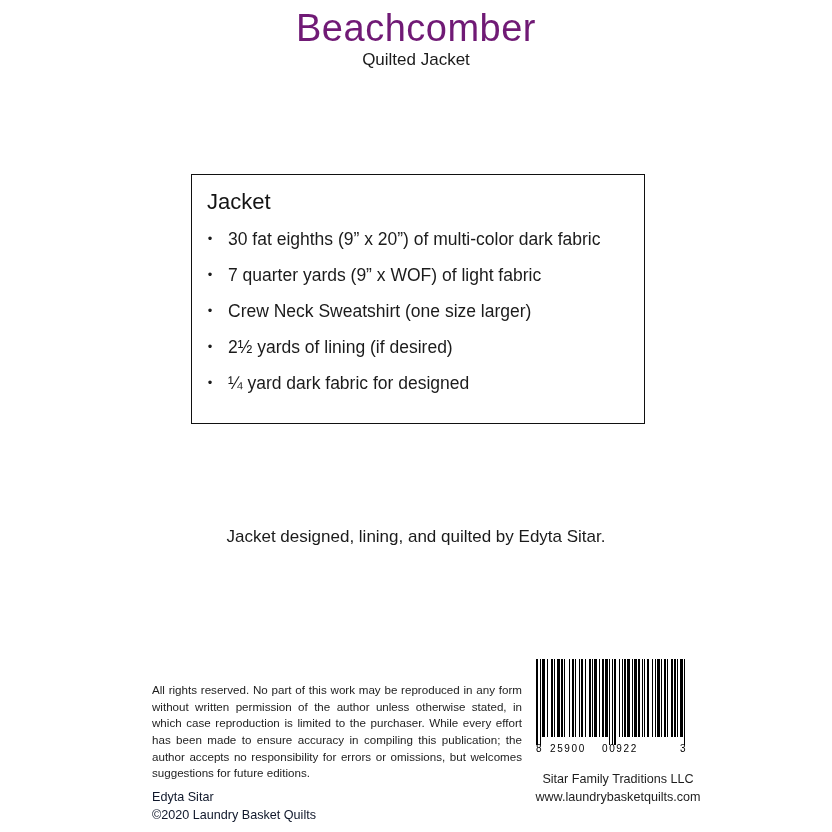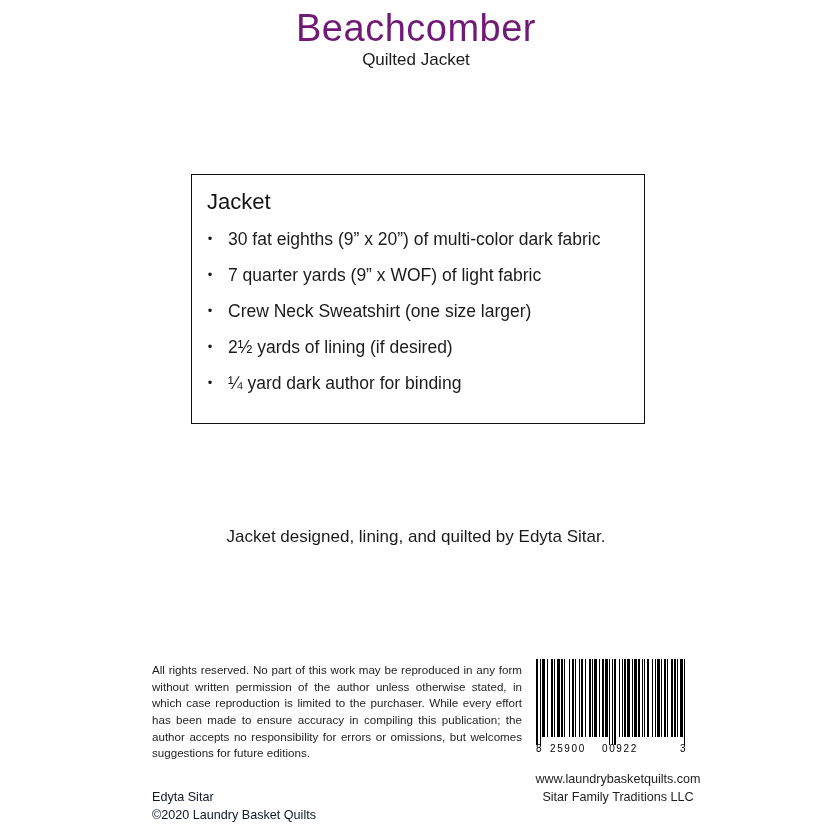--- a/index.html
+++ b/index.html
@@ -100,21 +100,21 @@
     left: 0;
     width: 832px;
     text-align: center;
     font-size: 17px;
     color: #1b1b1b;
   }
 
   
   .legal {
     position: absolute;
-    top: 662px;
+    top: 682px;
     left: 152px;
     width: 370px;
     font-size: 11.6px;
     line-height: 1.44;
     text-align: justify;
     color: #1d1d1d;
   }
   .footer-left {
     position: absolute;
     top: 770px;
@@ -199,37 +199,37 @@
       <li>
         <span class="bullet">•</span>
         <span class="req-text">Crew Neck Sweatshirt (one size larger)</span>
       </li>
       <li>
         <span class="bullet">•</span>
         <span class="req-text">2½ yards of lining (if desired)</span>
       </li>
       <li>
         <span class="bullet">•</span>
-        <span class="req-text">¼ yard dark author for binding</span>
+        <span class="req-text">¼ yard dark fabric for designed</span>
       </li>
     </ul>
   </div>
 
   <div class="credit">Jacket designed, lining, and quilted by Edyta Sitar.</div>
 
   <div class="legal">All rights reserved. No part of this work may be reproduced in any form without written permission of the author unless otherwise stated, in which case reproduction is limited to the purchaser. While every effort has been made to ensure accuracy in compiling this publication; the author accepts no responsibility for errors or omissions, but welcomes suggestions for future editions.</div>
 
   <div class="footer-left">
     <div>Edyta Sitar</div>
     <div>©2020 Laundry Basket Quilts</div>
   </div>
 
   <div class="footer-right">
+    <div>Sitar Family Traditions LLC</div>
     <div>www.laundrybasketquilts.com</div>
-    <div>Sitar Family Traditions LLC</div>
   </div>
 
   <div class="barcode-wrap">
     <div class="barcode-bars" id="bars">
         <i style="left: 0px; width: 2px; height: 86px;"></i>
         <i style="left: 4px; width: 1px; height: 86px;"></i>
         <i style="left: 6px; width: 3px; height: 78px;"></i>
         <i style="left: 11px; width: 1px; height: 78px;"></i>
         <i style="left: 15px; width: 2px; height: 78px;"></i>
         <i style="left: 18px; width: 1px; height: 78px;"></i>

